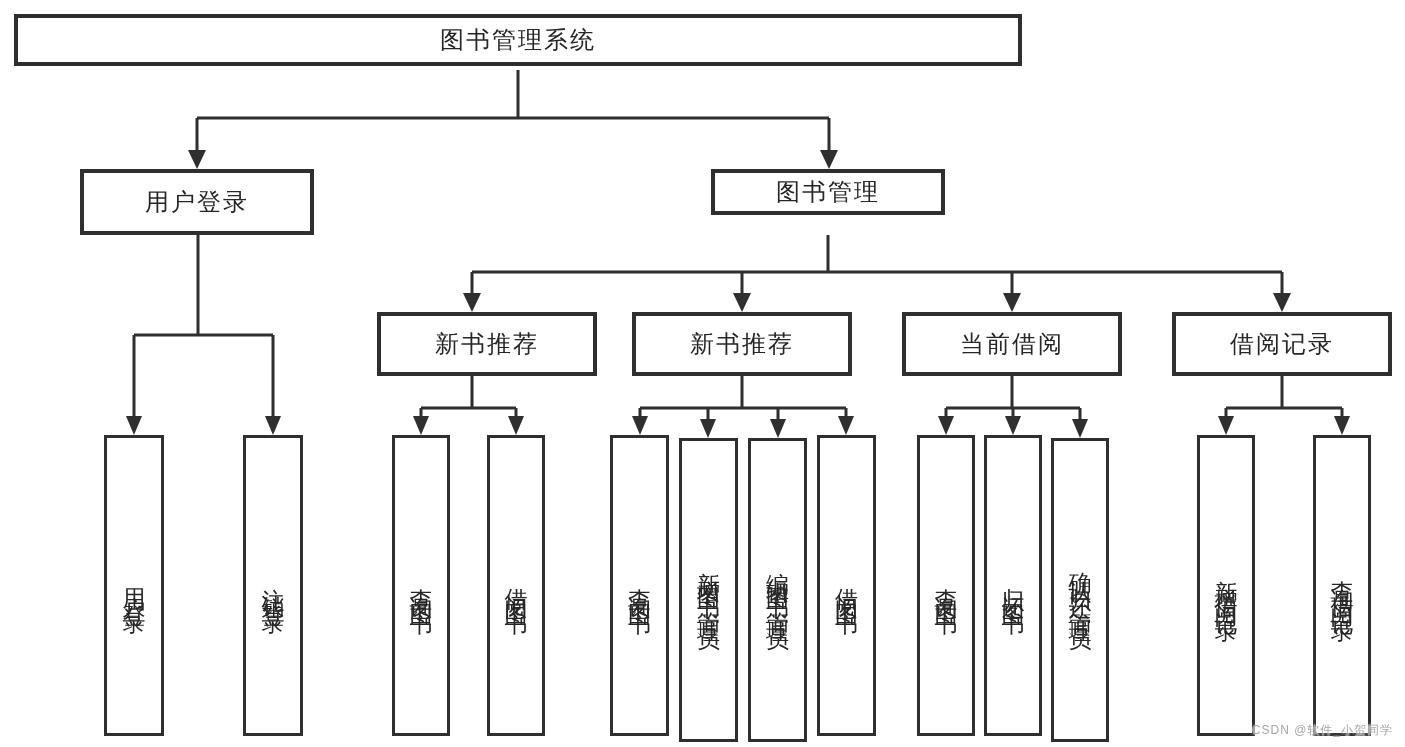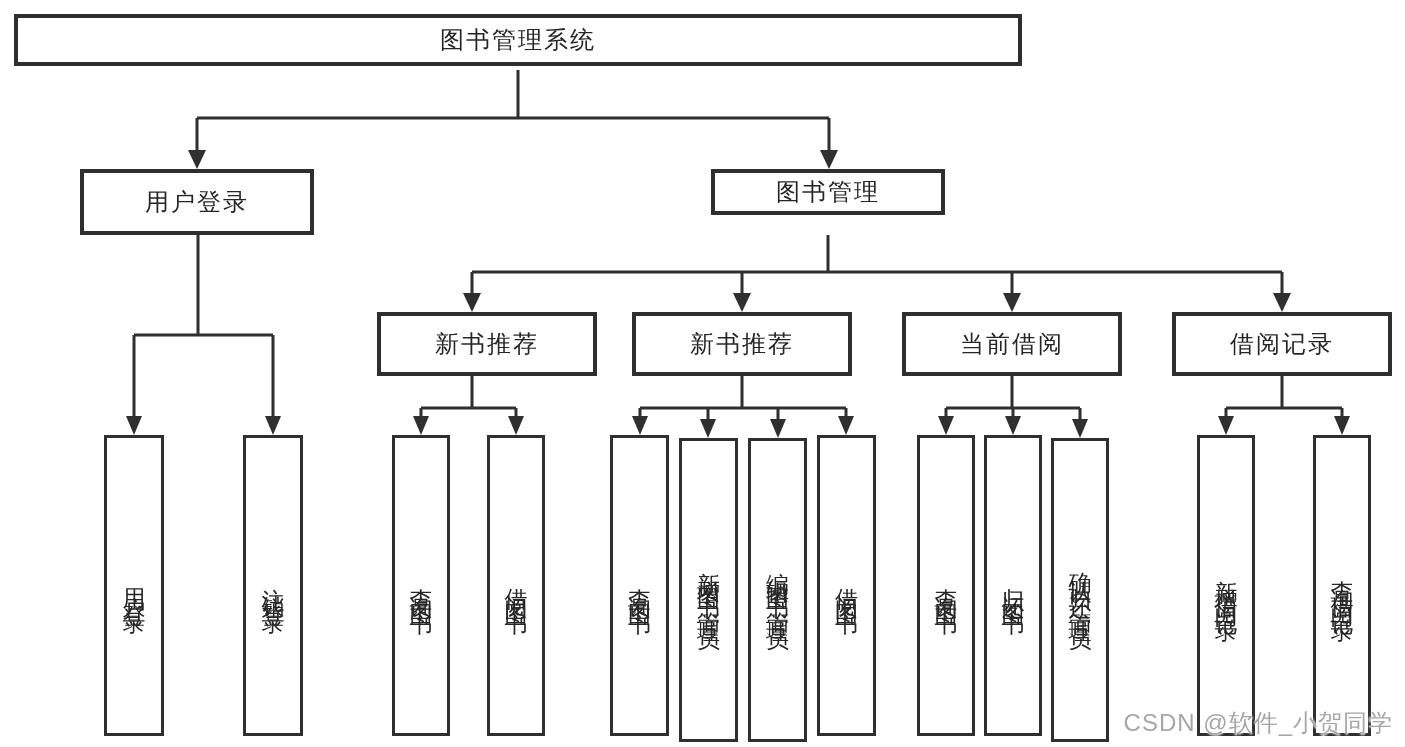--- a/index.html
+++ b/index.html
@@ -15,21 +15,21 @@
     z-index:2;
   }
   .box.leaf { border-width:3px; }
   .hlabel { font-size:24px; letter-spacing:2px; white-space:nowrap; color:#262626; }
   .vlabel {
     writing-mode:vertical-rl; text-orientation:mixed;
     font-size:23px; letter-spacing:8px; line-height:1; color:#262626; white-space:nowrap;
   }
   .watermark {
     position:absolute; right:12px; bottom:8px; z-index:5;
-    font-size:24px; letter-spacing:1px; color:#a6a6a6;
+    font-size:12px; letter-spacing:1px; color:#a6a6a6;
     text-shadow:0 0 3px #ffffff, 1px 1px 2px #ffffff; white-space:nowrap;
   }
 </style>
 </head>
 <body>
 
 <div class="canvas">
 
   <svg class="connectors" viewBox="0 0 1405 747" aria-hidden="true">
     <g fill="none" stroke="#2f2f2f" stroke-width="3">

